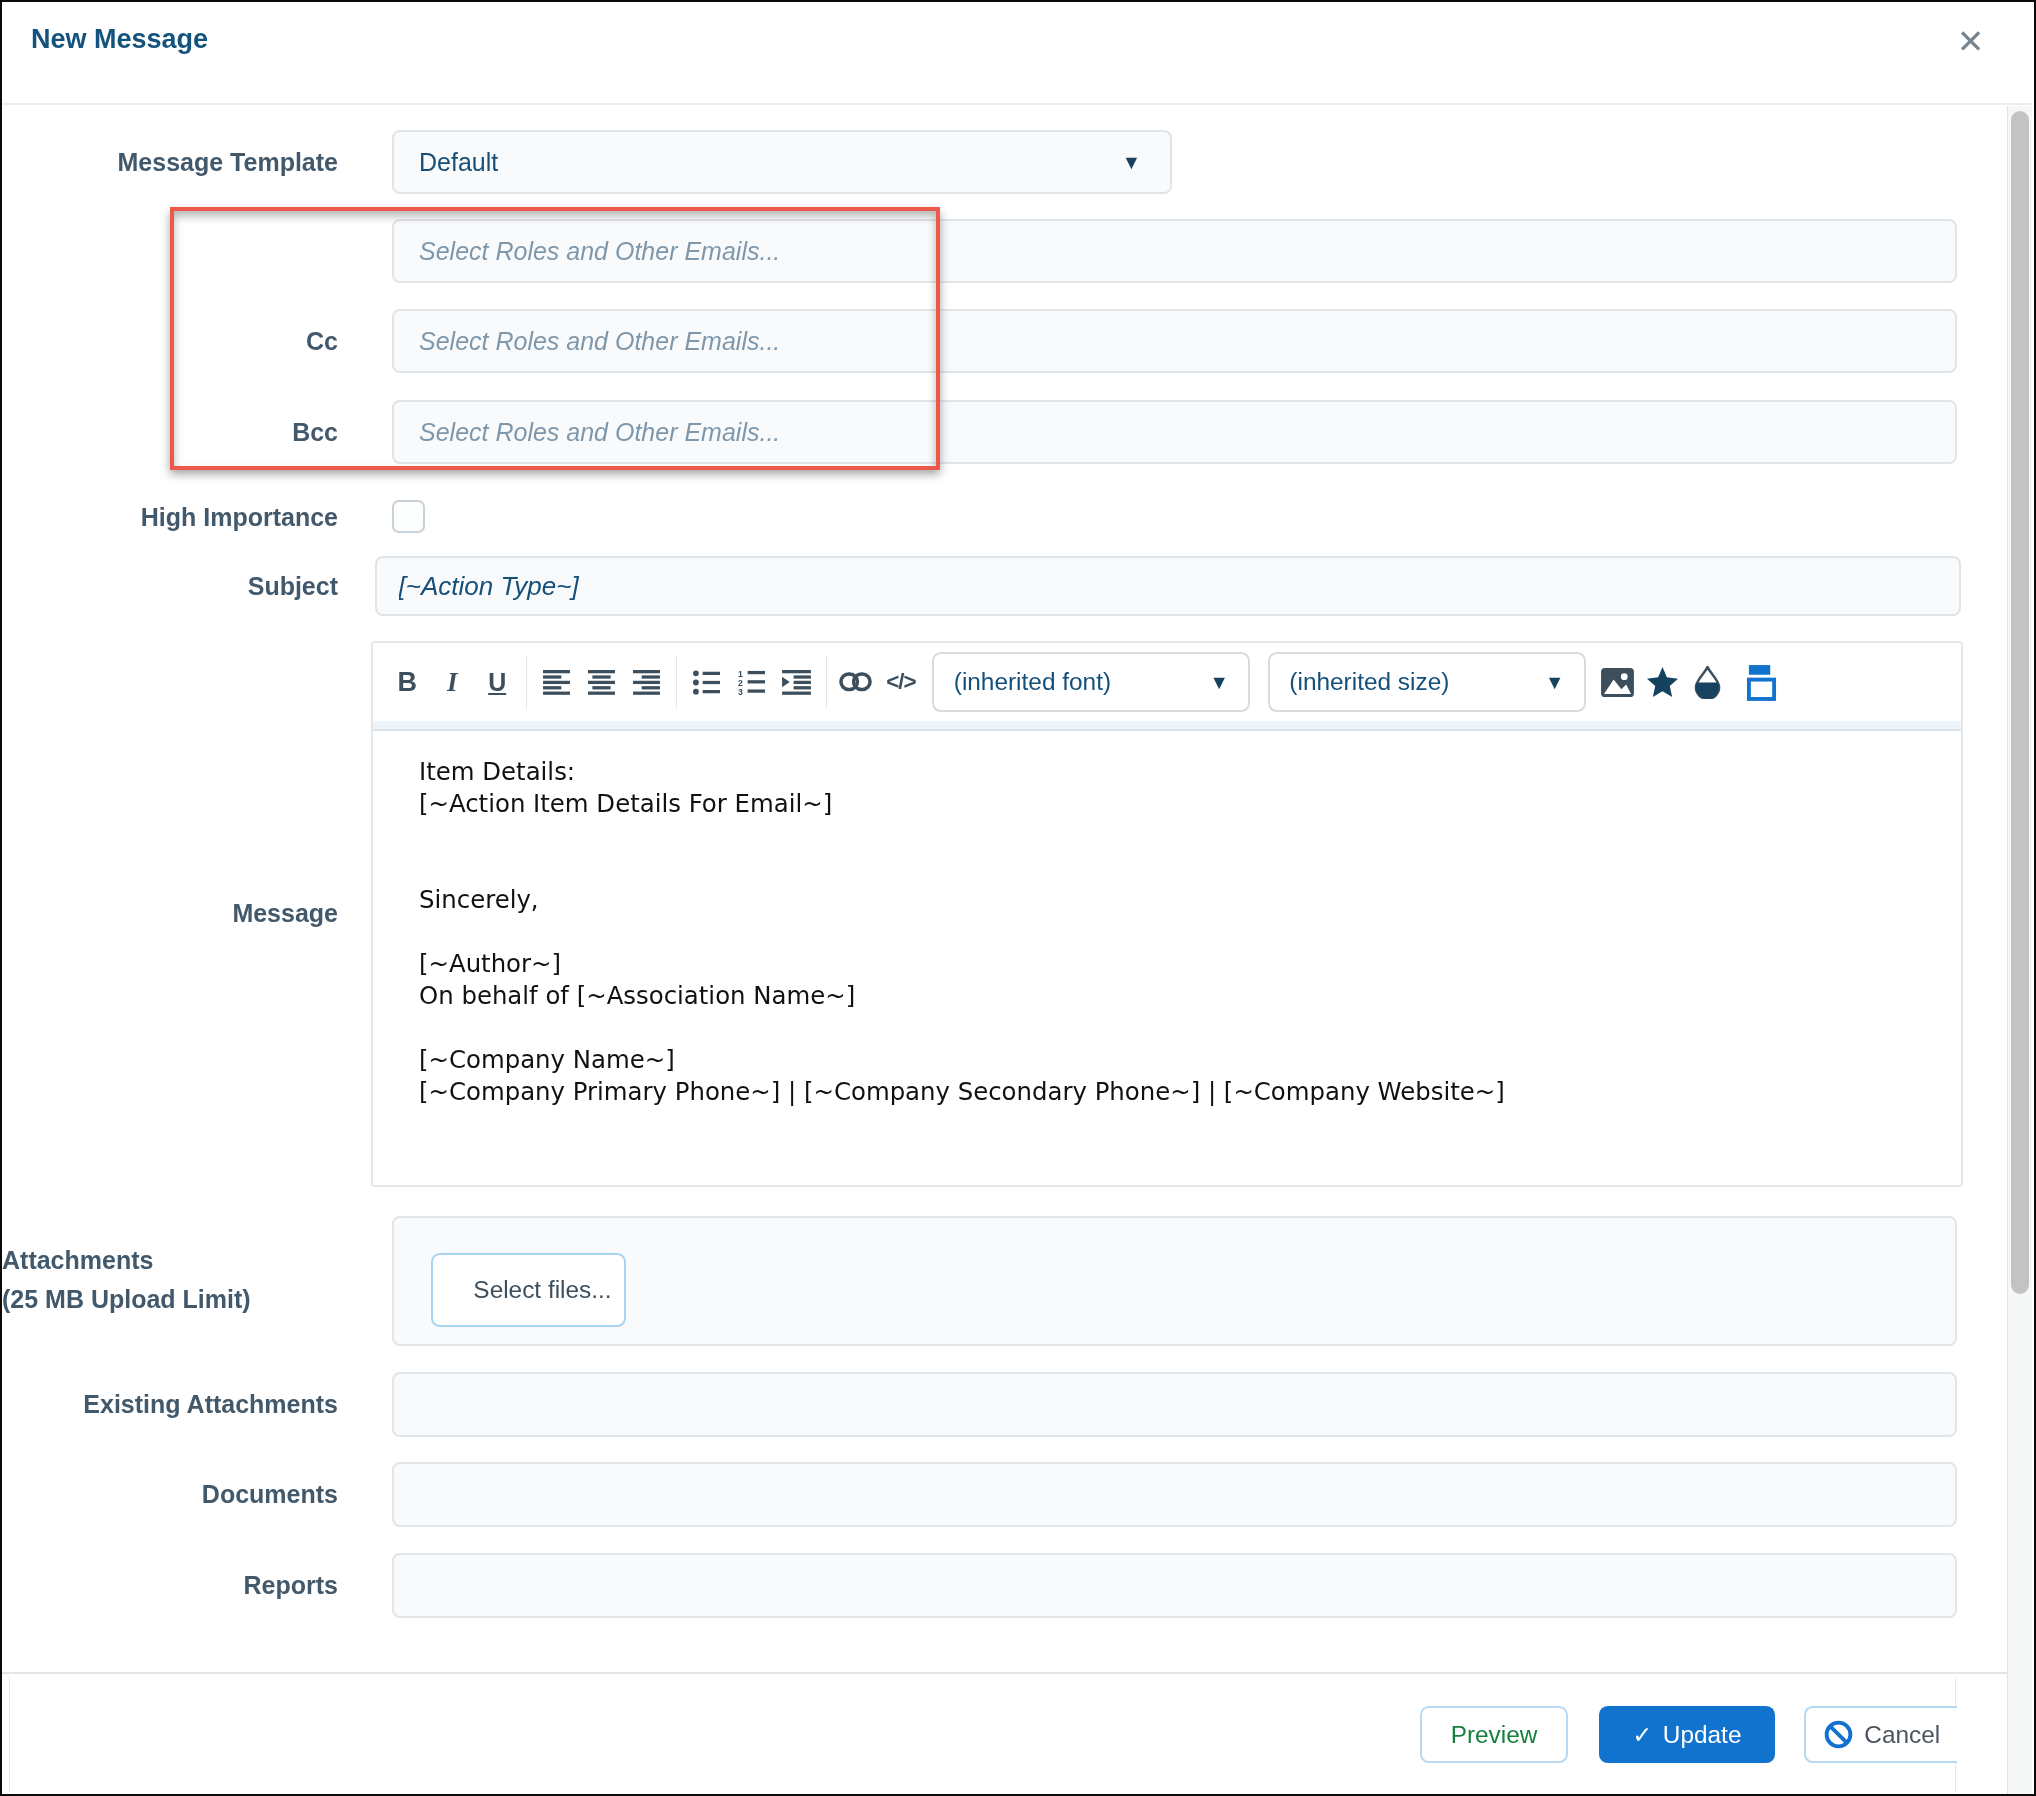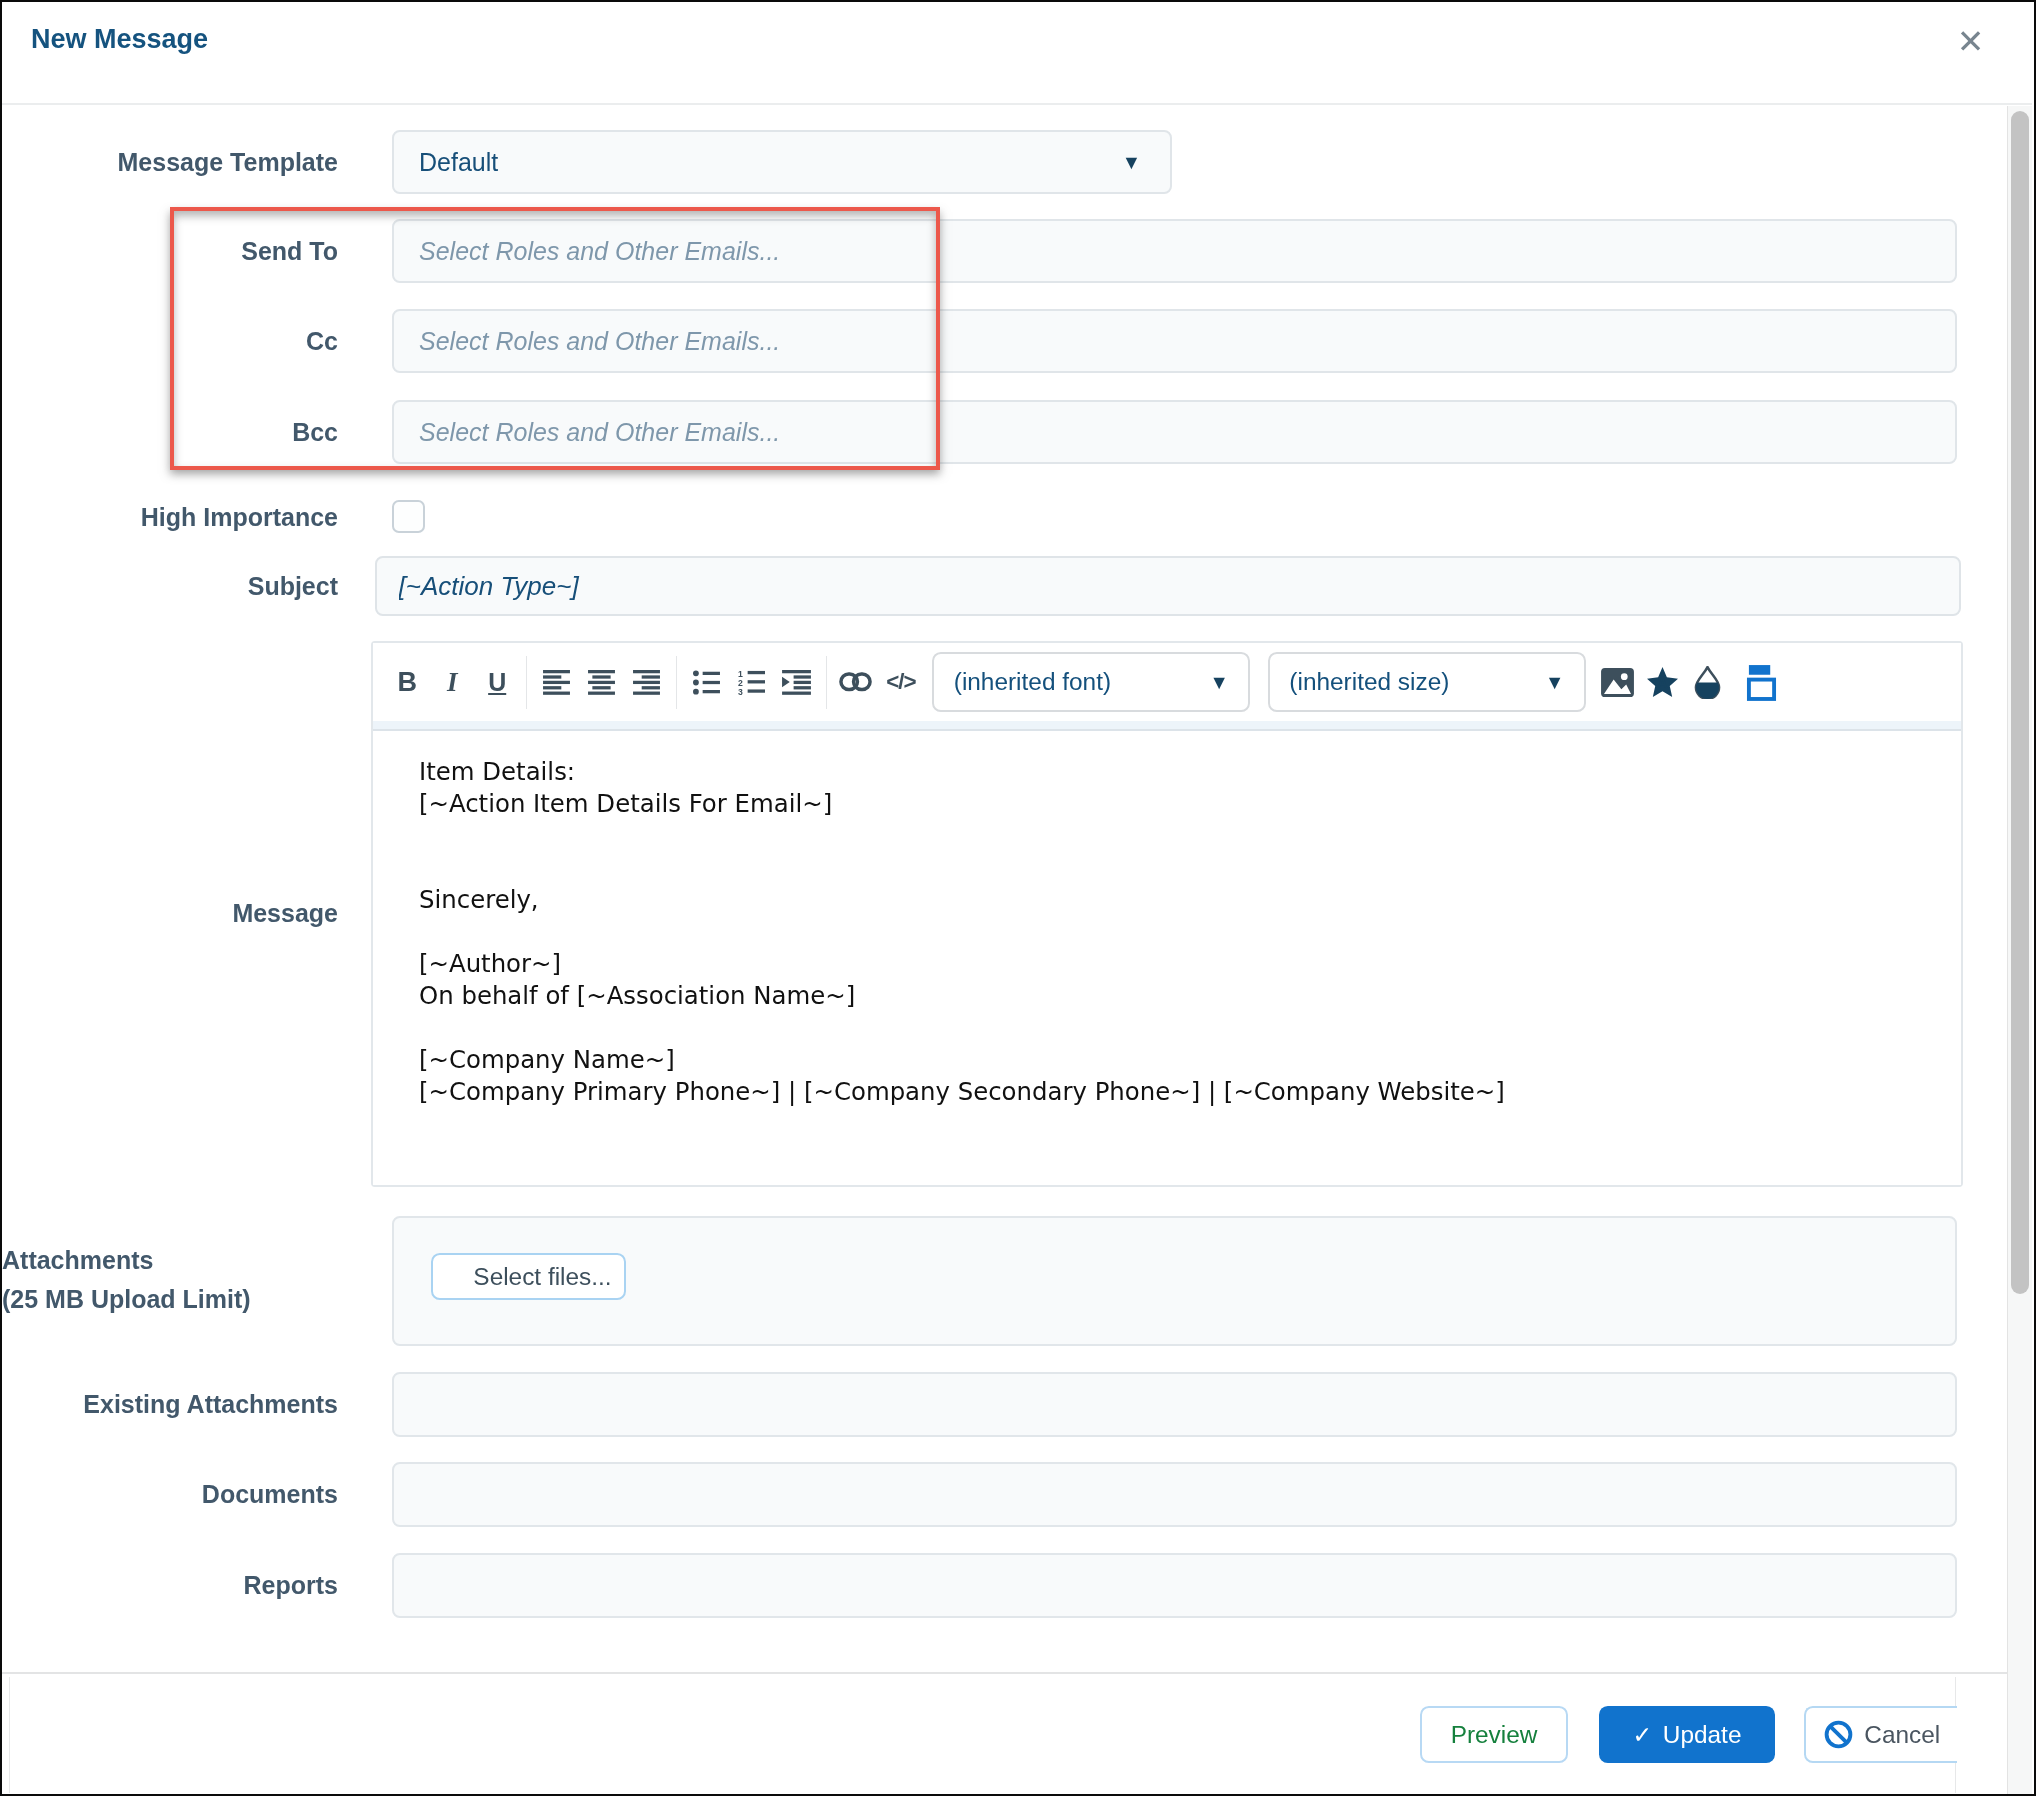--- a/index.html
+++ b/index.html
@@ -42,21 +42,21 @@
   .tsep{width:1px;height:53px;background:#e4e6e8;margin:0 6.8px;flex:0 0 auto;}
   .tb-dd{height:60px;border:2px solid #d8dbde;border-radius:8.8px;background:#fff;display:flex;align-items:center;
     justify-content:space-between;padding:0 19.5px;margin:0 8.8px;width:318px;cursor:pointer;flex:0 0 auto;}
   .tb-dd span.val{font-size:24.4px;color:#14507c;}
   .ed-body{position:absolute;left:0;top:86px;right:0;bottom:0;background:#fff;border-top:2px solid #dce3e9;
     padding:25px 27px;font-family:"DejaVu Sans",sans-serif;font-size:24.4px;color:#111;cursor:text;overflow:hidden;}
   .msg-line{min-height:32px;line-height:32px;white-space:pre-wrap;margin-left:19px;}
   
   .attach-panel{position:absolute;left:390px;top:1214px;width:1565px;height:130px;background:#f8fafb;
     border:2px solid #e1e6ea;border-radius:7.8px;}
-  .select-files{position:absolute;left:37px;top:35px;width:195px;height:47px;background:#ffffff;border:2px solid #a9d3f2;
+  .select-files{position:absolute;left:37px;top:35px;width:195px;height:74px;background:#ffffff;border:2px solid #a9d3f2;
     border-radius:8.8px;font-size:24.4px;color:#3d4f5c;display:flex;align-items:center;justify-content:center;cursor:pointer;
     font-family:"Liberation Sans",sans-serif;padding-left:28px;}
   .attach-label{position:absolute;left:0;width:336px;top:1239px;text-align:left;color:#42586b;font-weight:700;font-size:25px;line-height:39px;}
   
   .ft-divider{position:absolute;left:0;top:1670px;width:2005px;height:2px;background:#e3e4e5;}
   .ft-edge{position:absolute;top:1675px;width:1px;height:116px;background:#e7e8e9;}
   .btn{position:absolute;top:1704px;height:57px;border-radius:8.8px;display:flex;align-items:center;justify-content:center;
     font-size:24.4px;cursor:pointer;font-family:"Liberation Sans",sans-serif;}
   .btn-preview{left:1418px;width:148px;background:#fff;border:2px solid #b8d9f4;color:#15803d;}
   .btn-update{left:1597px;width:176px;background:#1173cd;color:#fff;font-weight:400;}
@@ -77,21 +77,20 @@
   <div class="hdr-title">New Message</div>
   <div class="hdr-close">✕</div>
   <div class="hdr-border"></div>
 
   <div class="flabel" style="top:128px;height:64px;line-height:64px;">Message Template</div>
   <div class="field mt-dd" style="left:390px;top:128px;width:780px;height:64px;">
     <span class="dd-value">Default</span>
     <span class="dd-caret">▼</span>
   </div>
 
-  <div class="flabel" style="top:217px;height:64px;line-height:64px;">Send To</div>
   <div class="field" style="left:390px;top:217px;width:1565px;height:64px;">
     <input placeholder="Select Roles and Other Emails..." style="">
   </div>
 
   <div class="flabel" style="top:307px;height:64px;line-height:64px;">Cc</div>
   <div class="field" style="left:390px;top:307px;width:1565px;height:64px;">
     <input placeholder="Select Roles and Other Emails..." style="">
   </div>
 
   <div class="flabel" style="top:398px;height:64px;line-height:64px;">Bcc</div>

